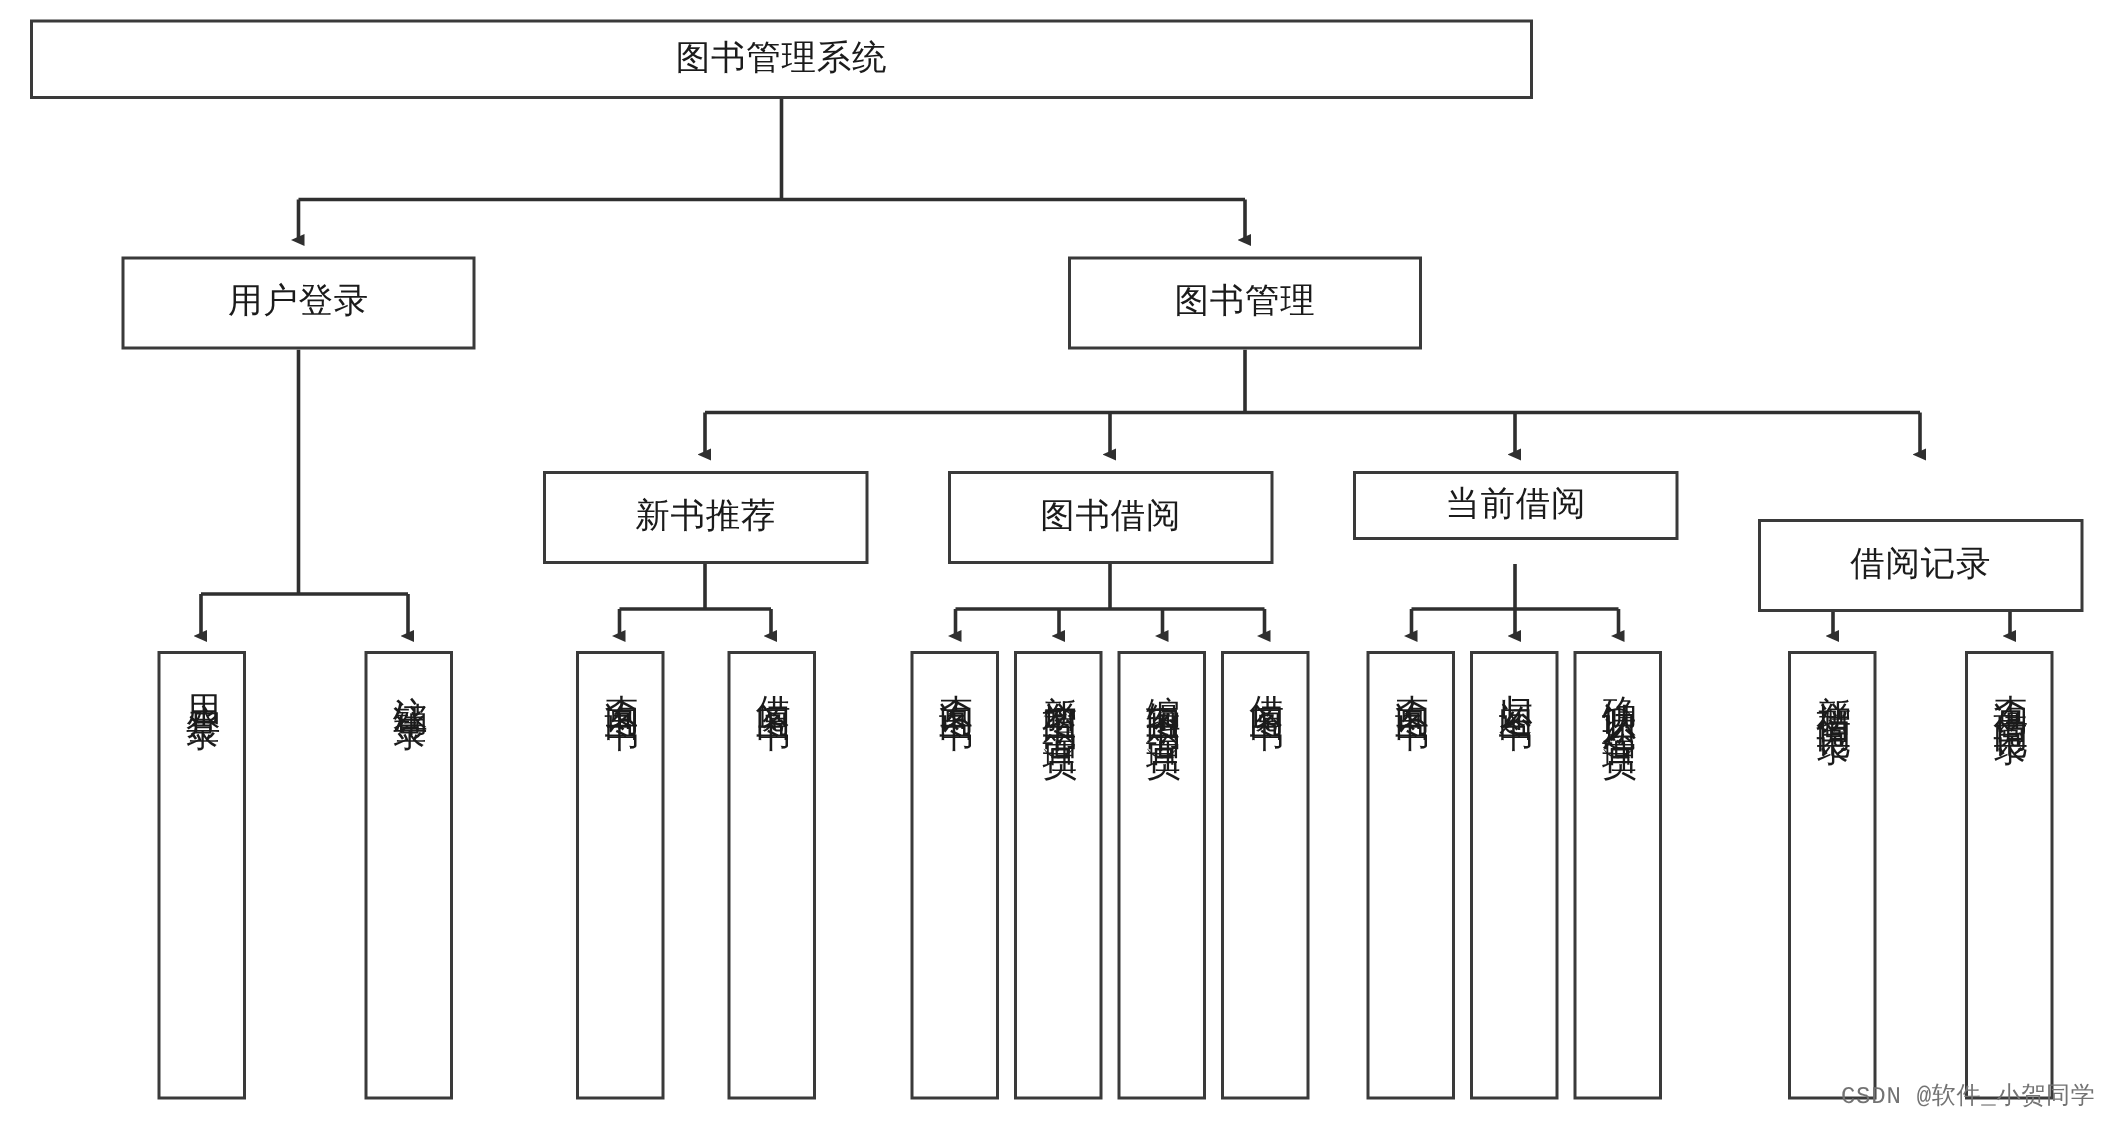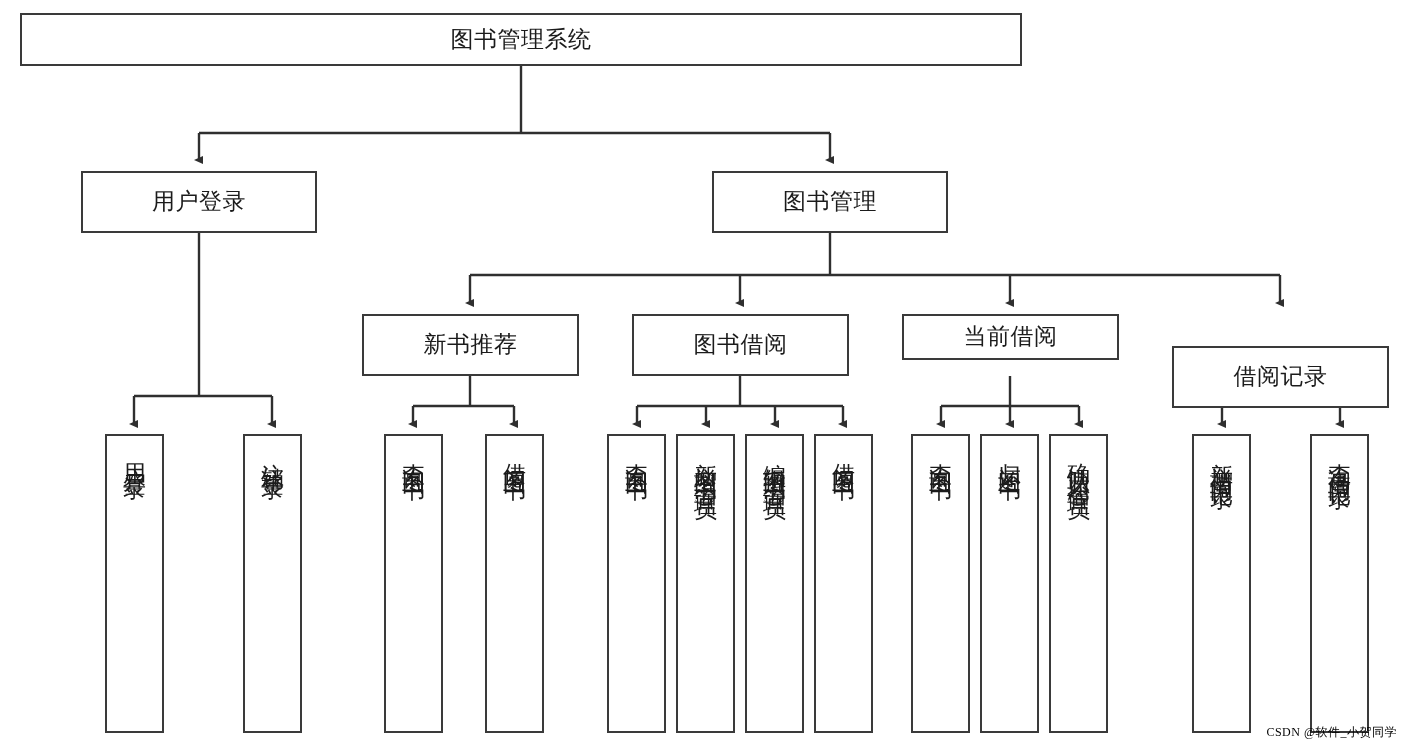--- a/index.html
+++ b/index.html
@@ -64,26 +64,26 @@
     font-size: 23px;
     line-height: 1;
     letter-spacing: 5px;
     white-space: nowrap;
   }
   
   #watermark {
     position: absolute;
     right: 8px;
     bottom: 6px;
-    font-size: 12px;
-    color: #000000;
+    font-size: 16px;
+    color: #737373;
     letter-spacing: 0.5px;
     z-index: 3;
     white-space: nowrap;
-    font-family: Liberation Serif, serif;
+    font-family: Liberation Mono, monospace;
   }
 </style>
 </head>
 <body>
 
 <div id="canvas">
 
   <svg id="wires" viewBox="0 0 1405 747" xmlns="http://www.w3.org/2000/svg">
     <defs>
       <marker id="arrow" markerWidth="10" markerHeight="10" refX="5" refY="5" orient="auto" markerUnits="userSpaceOnUse">

